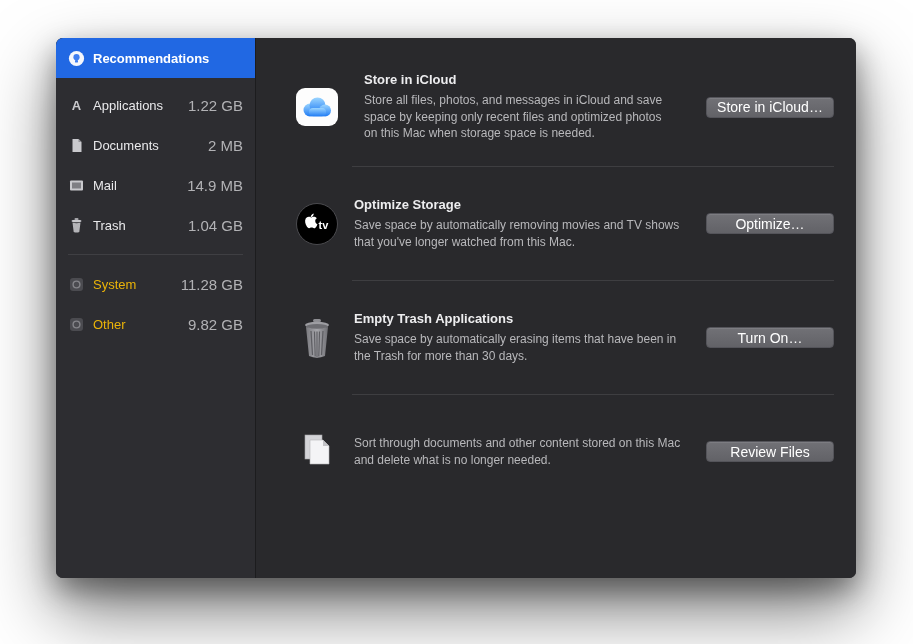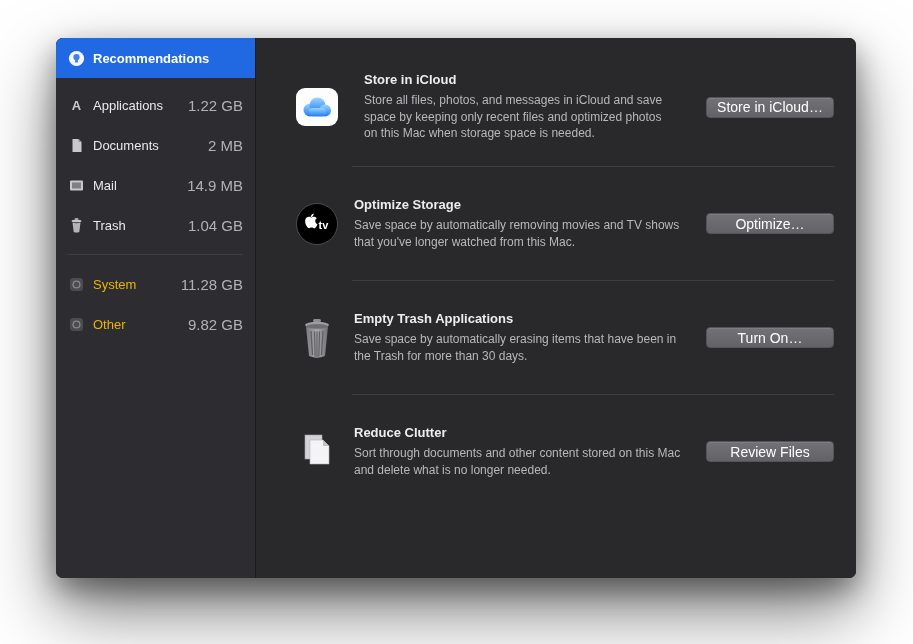--- a/index.html
+++ b/index.html
@@ -219,21 +219,20 @@
 
         <div class="section">
           <span class="sec-icon">
             <svg width="46" height="46" viewBox="0 0 46 46">
               <rect x="11" y="6" width="17" height="24" fill="#d3d3d7" stroke="#a5a5a9" stroke-width="0.6"></rect>
               <path d="M16 11 h13 l6 6 v18 h-19 z" fill="#f4f4f6" stroke="#b7b7bb" stroke-width="0.6"></path>
               <path d="M29 11 l6 6 h-6 z" fill="#c2c2c6"></path>
             </svg>
           </span>
           <div class="sec-text">
-            <div class="sec-title">Reduce Clutter</div>
             <div class="sec-desc">Sort through documents and other content stored on this Mac and delete what is no longer needed.</div>
           </div>
           <button class="sec-btn">Review Files</button>
         </div>
 
       </main>
 
     </div>
   </div>
 </div>

